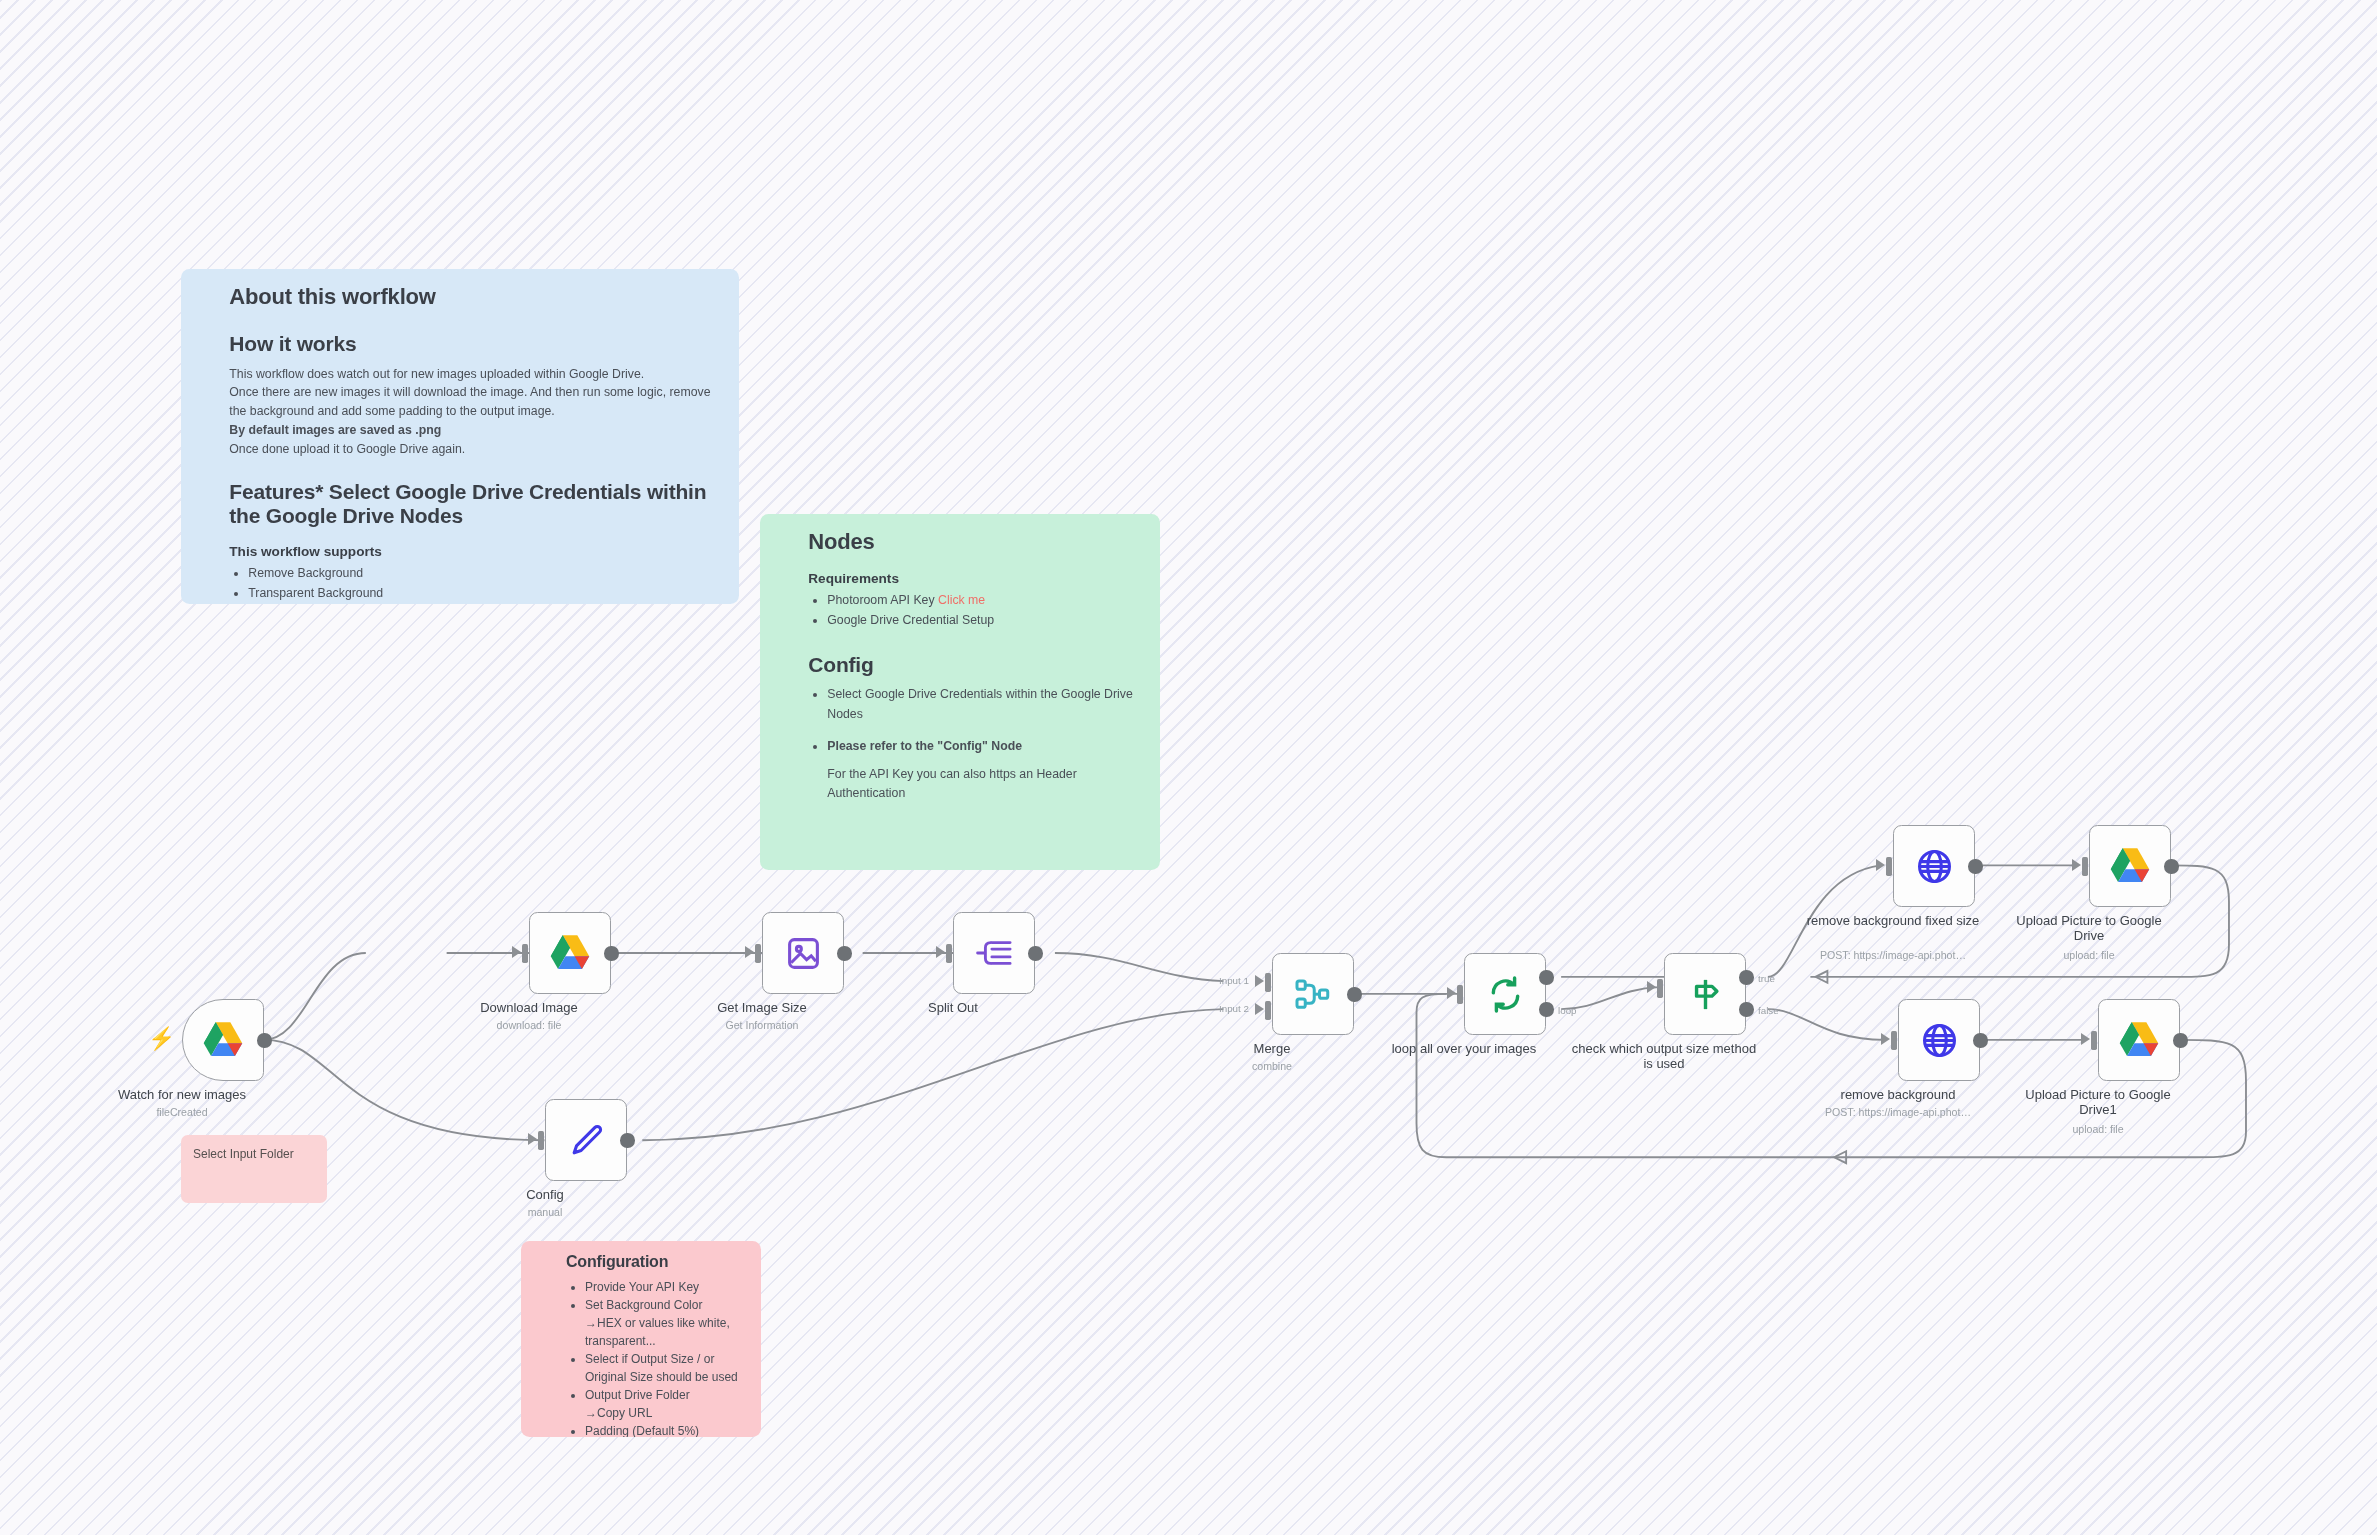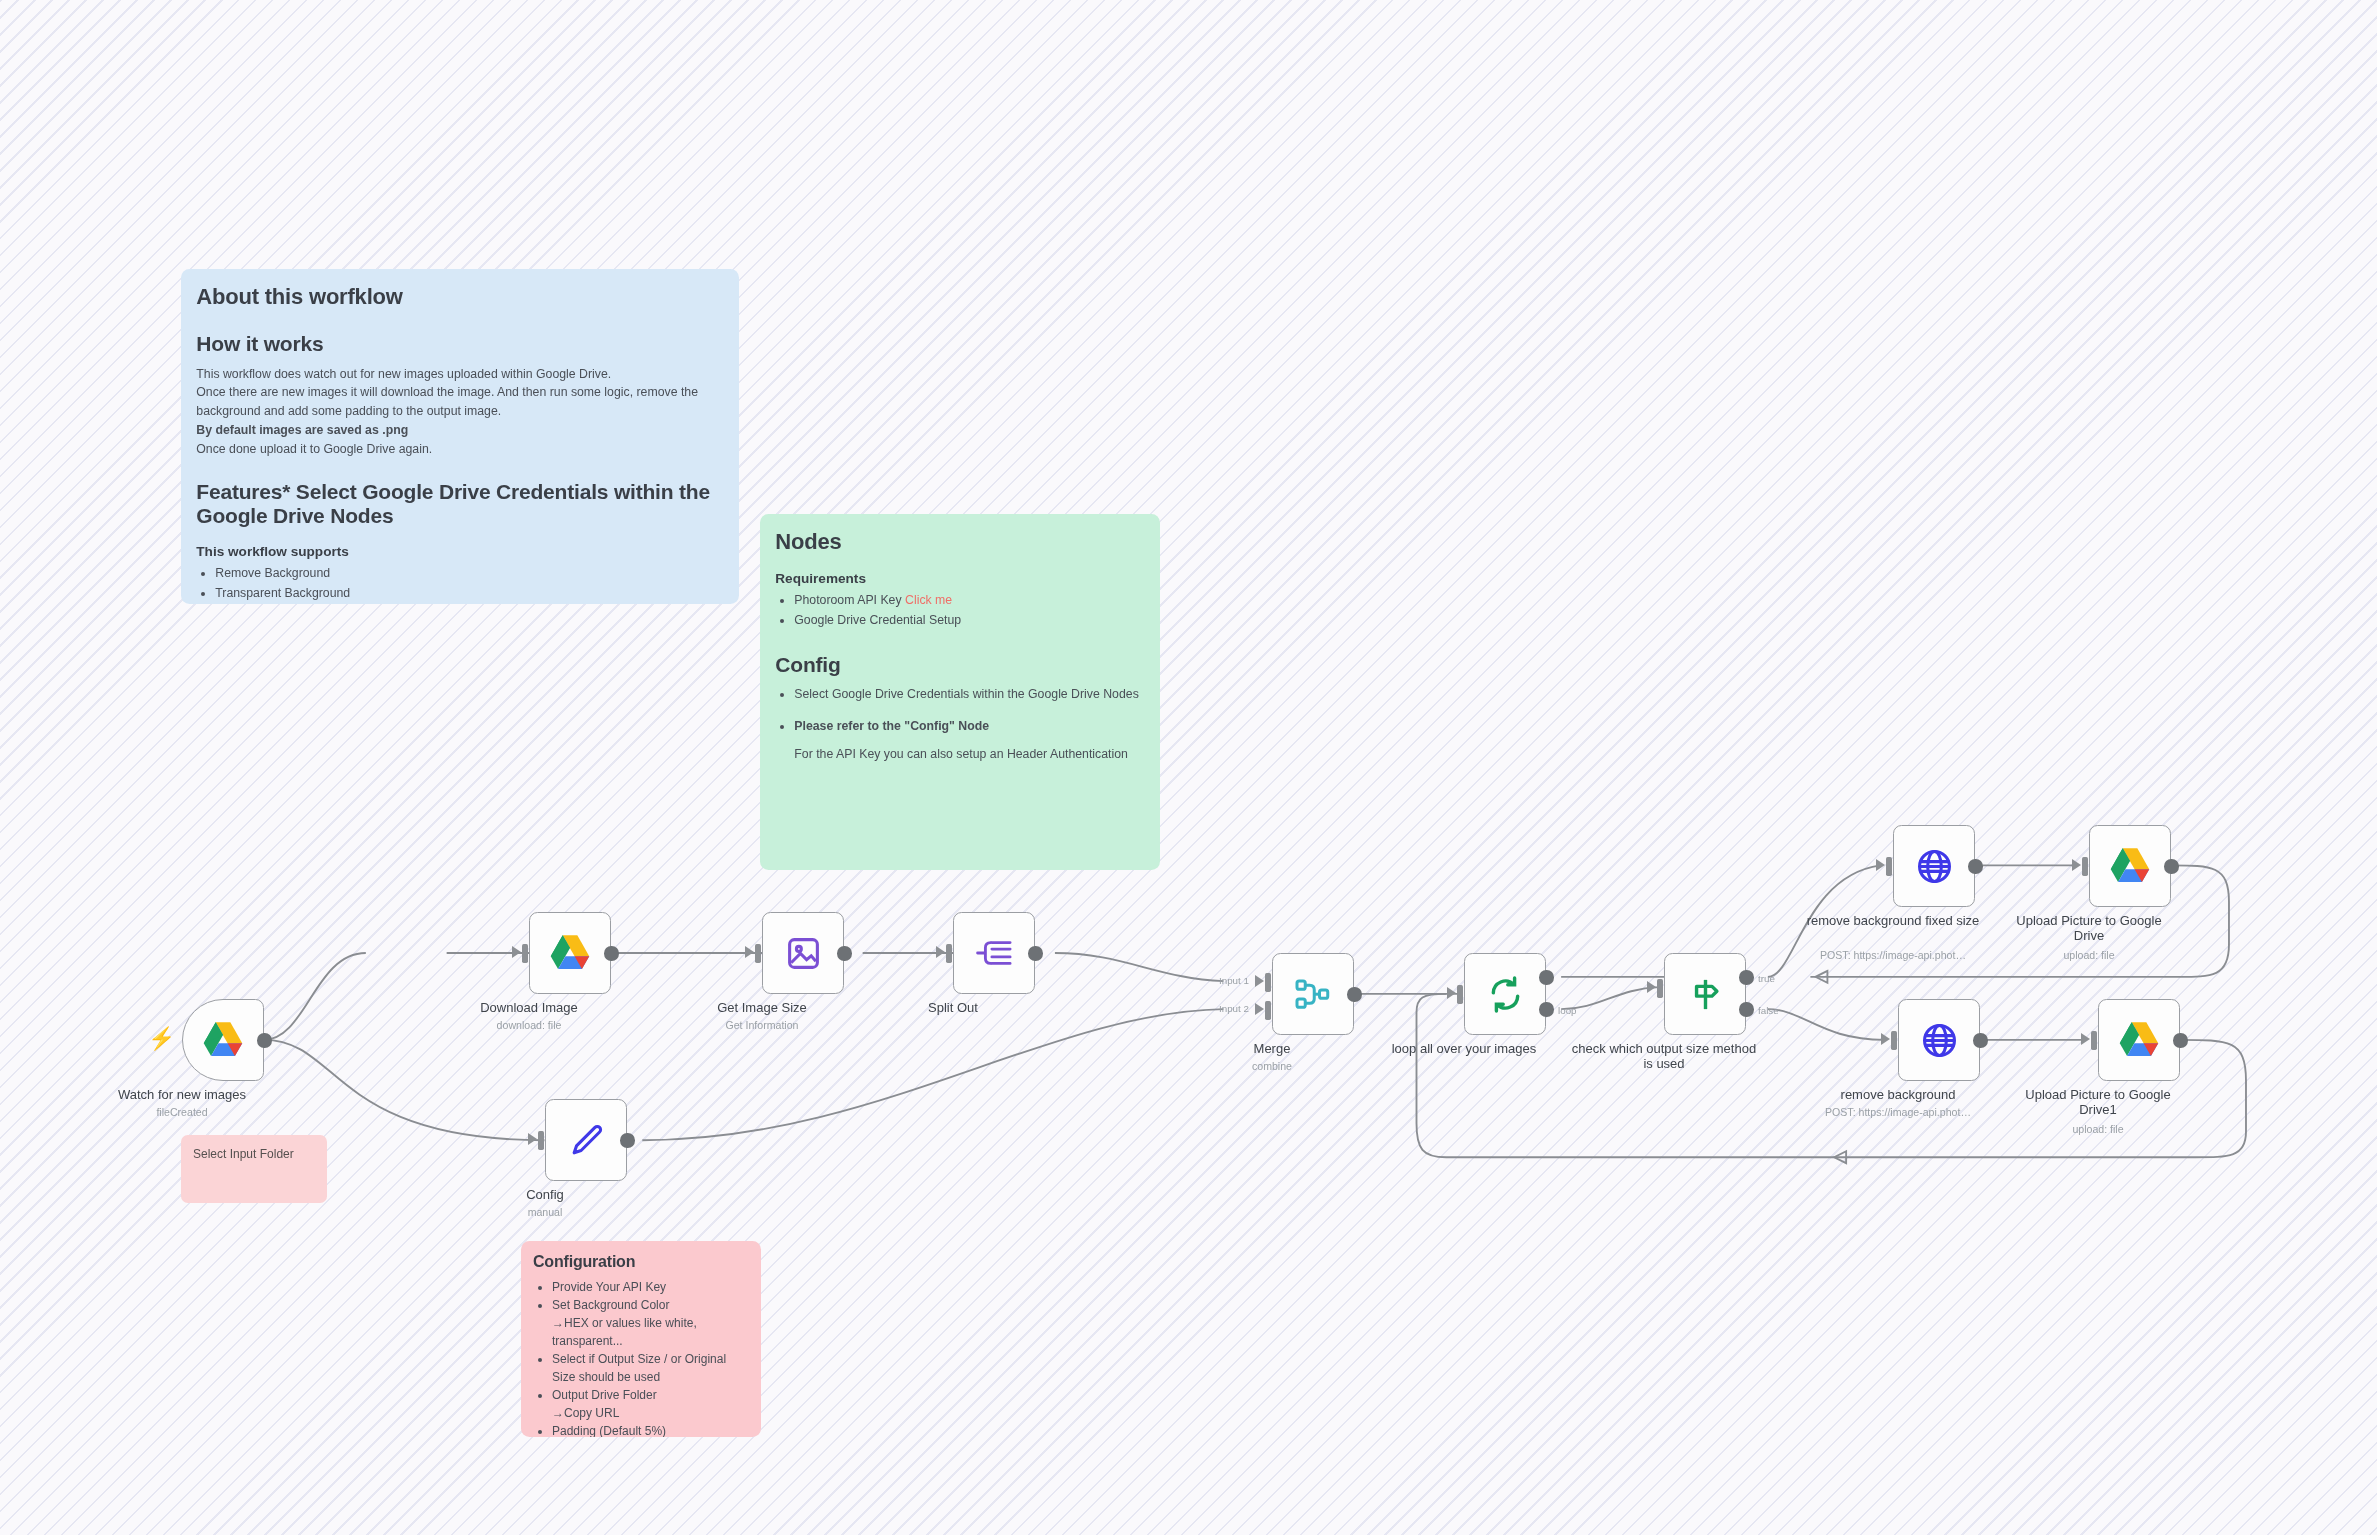--- a/index.html
+++ b/index.html
@@ -15,21 +15,21 @@
     overflow:hidden;
     position:relative;
   }
   #canvas{position:absolute;left:0;top:0;width:2377px;height:1536px;}
 
   
   .note{position:absolute;border-radius:8.5px;box-sizing:border-box;overflow:hidden;}
   .note-blue{background:#d7e8f7;}
   .note-green{background:#c7f0da;}
   .note-pink{background:#fbc9ce;}
-  .note .inner{padding:15.3px 17px 15.3px 15.3px;color:#3c4048;}
+  .note .inner{padding:15.3px 17px 15.3px 15.3px;color:#3c4048;margin-left:33px;}
   .note h1{font-size:22px;margin:0 0 5.1px 0;font-weight:bold;color:#3a3f47;letter-spacing:-0.2px;}
   .note h2{font-size:21px;margin:22px 0 8.5px 0;font-weight:bold;color:#3a3f47;letter-spacing:-0.2px;}
   .note h3{font-size:13.6px;margin:15.3px 0 5.1px 0;font-weight:bold;color:#3a3f47;}
   .note p{font-size:12.3px;margin:0;line-height:1.52;color:#4a4f57;}
   .note p.b{font-weight:bold;}
   .note ul{margin:3.4px 0 1.7px 0;padding-left:19px;}
   .note li{font-size:12.3px;line-height:1.62;color:#4a4f57;}
   .note li.b{font-weight:bold;}
   .note .sub{font-size:12.3px;line-height:1.5;color:#4a4f57;margin:8.5px 0 0 19px;}
   .lnk{color:#ef6f68;}
@@ -133,21 +133,21 @@
       <h3>Requirements</h3>
       <ul>
         <li><span>Photoroom API Key </span><span class="lnk">Click me</span></li>
         <li>Google Drive Credential Setup</li>
       </ul>
       <h2>Config</h2>
       <ul>
         <li>Select Google Drive Credentials within the Google Drive Nodes</li>
         <li class="b" style="margin-top:12px;">Please refer to the "Config" Node</li>
       </ul>
-      <div class="sub">For the API Key you can also setup an Header Authentication</div>
+      <div class="sub">For the API Key you can also https an Header Authentication</div>
     </div>
   </div>
 
   <div class="note note-pink" style="left:521px;top:1241px;width:240px;height:196px;">
     <div class="inner" style="padding:12px 12px 8.5px 12px;">
       <h1>Configuration</h1>
       <ul>
         <li style="white-space:pre-line">Provide Your API Key</li>
         <li style="white-space:pre-line">Set Background Color
 →HEX or values like white, transparent...</li>

